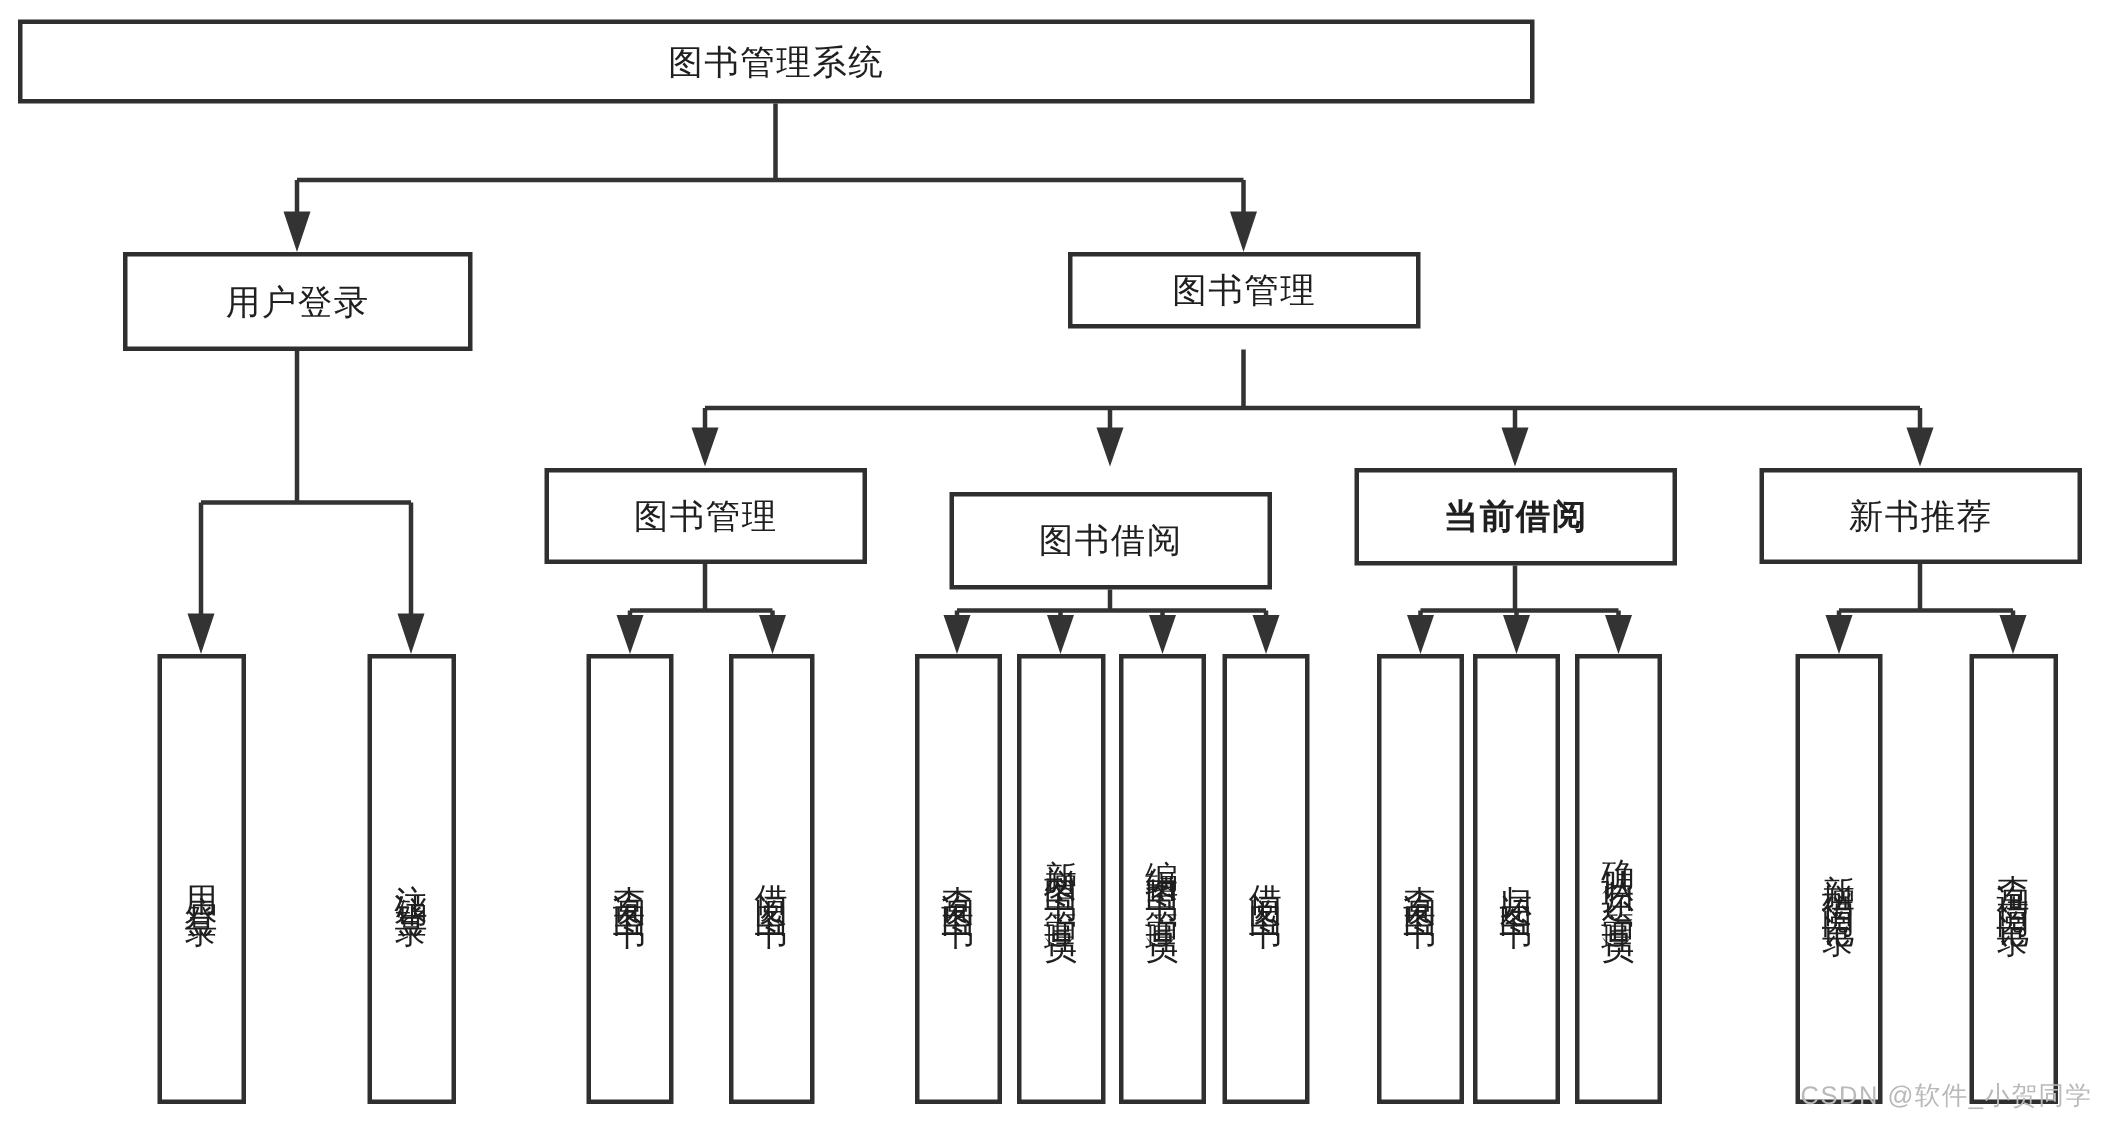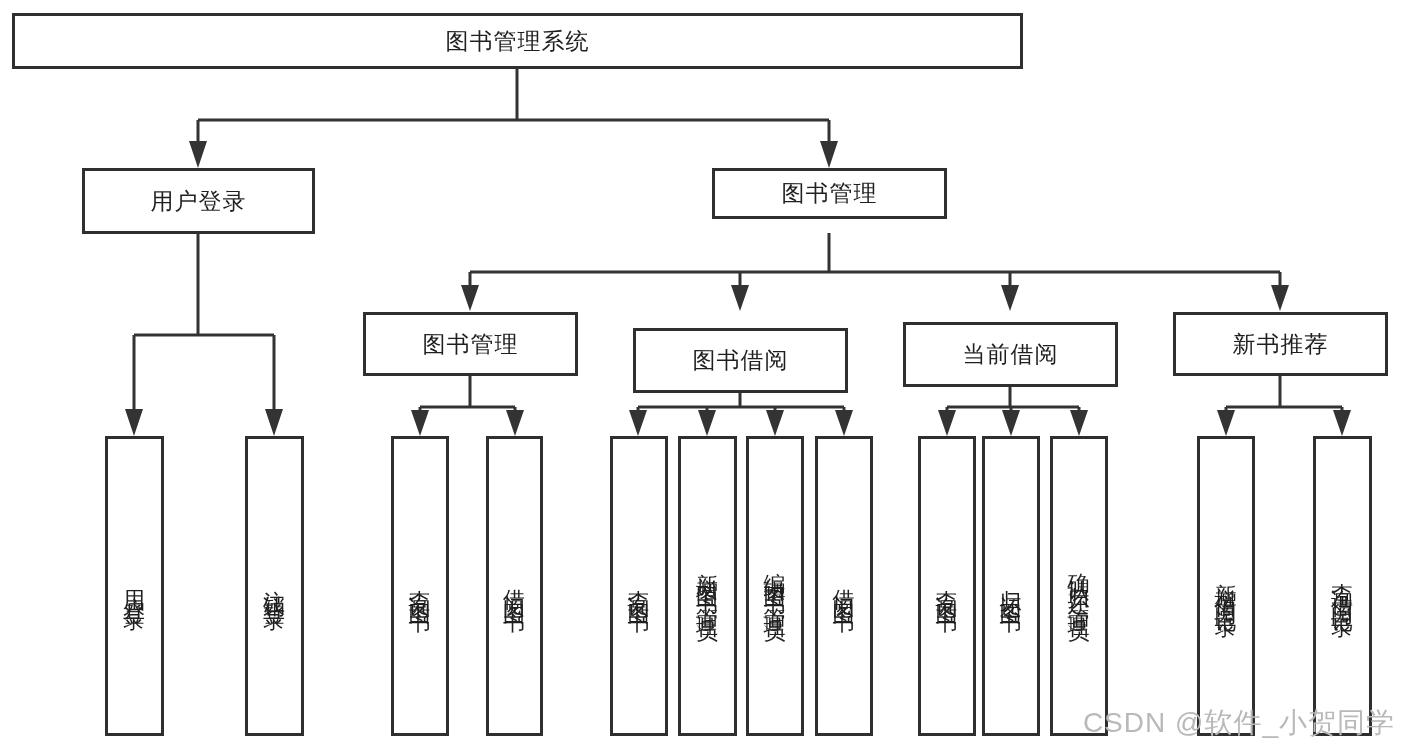--- a/index.html
+++ b/index.html
@@ -36,21 +36,21 @@
   }
   .leaf .vtext{
     writing-mode:vertical-rl;
     line-height:1.05;
     letter-spacing:7px;
     white-space:nowrap;
   }
   #watermark{
     position:absolute;
     right:10px;bottom:5px;
-    font-size:28px;
+    font-size:17px;
     color:var(--watermark);
     letter-spacing:1px;
     pointer-events:none;
     margin-left:16px;
   }
 </style>
 </head>
 <body>
 
 <div id="canvas">
@@ -101,21 +101,21 @@
   <div class="node hnode" style="left:712px;top:168px;width:235px;height:51px;">
     <span>图书管理</span>
   </div>
 
   <div class="node hnode" style="left:363px;top:312px;width:215px;height:64px;">
     <span>图书管理</span>
   </div>
   <div class="node hnode" style="left:633px;top:312px;width:215px;height:65px;margin-top:16px;">
     <span>图书借阅</span>
   </div>
-  <div class="node hnode" style="left:903px;top:322px;width:215px;height:65px;">
+  <div class="node hnode" style="left:903px;top:312px;width:215px;height:65px;font-weight:bold;">
     <span>当前借阅</span>
   </div>
   <div class="node hnode" style="left:1173px;top:312px;width:215px;height:64px;">
     <span>新书推荐</span>
   </div>
 
   <div class="node leaf" style="left:105px;width:59px;">
     <span class="vtext">用户登录</span>
   </div>
   <div class="node leaf" style="left:245px;width:59px;">

